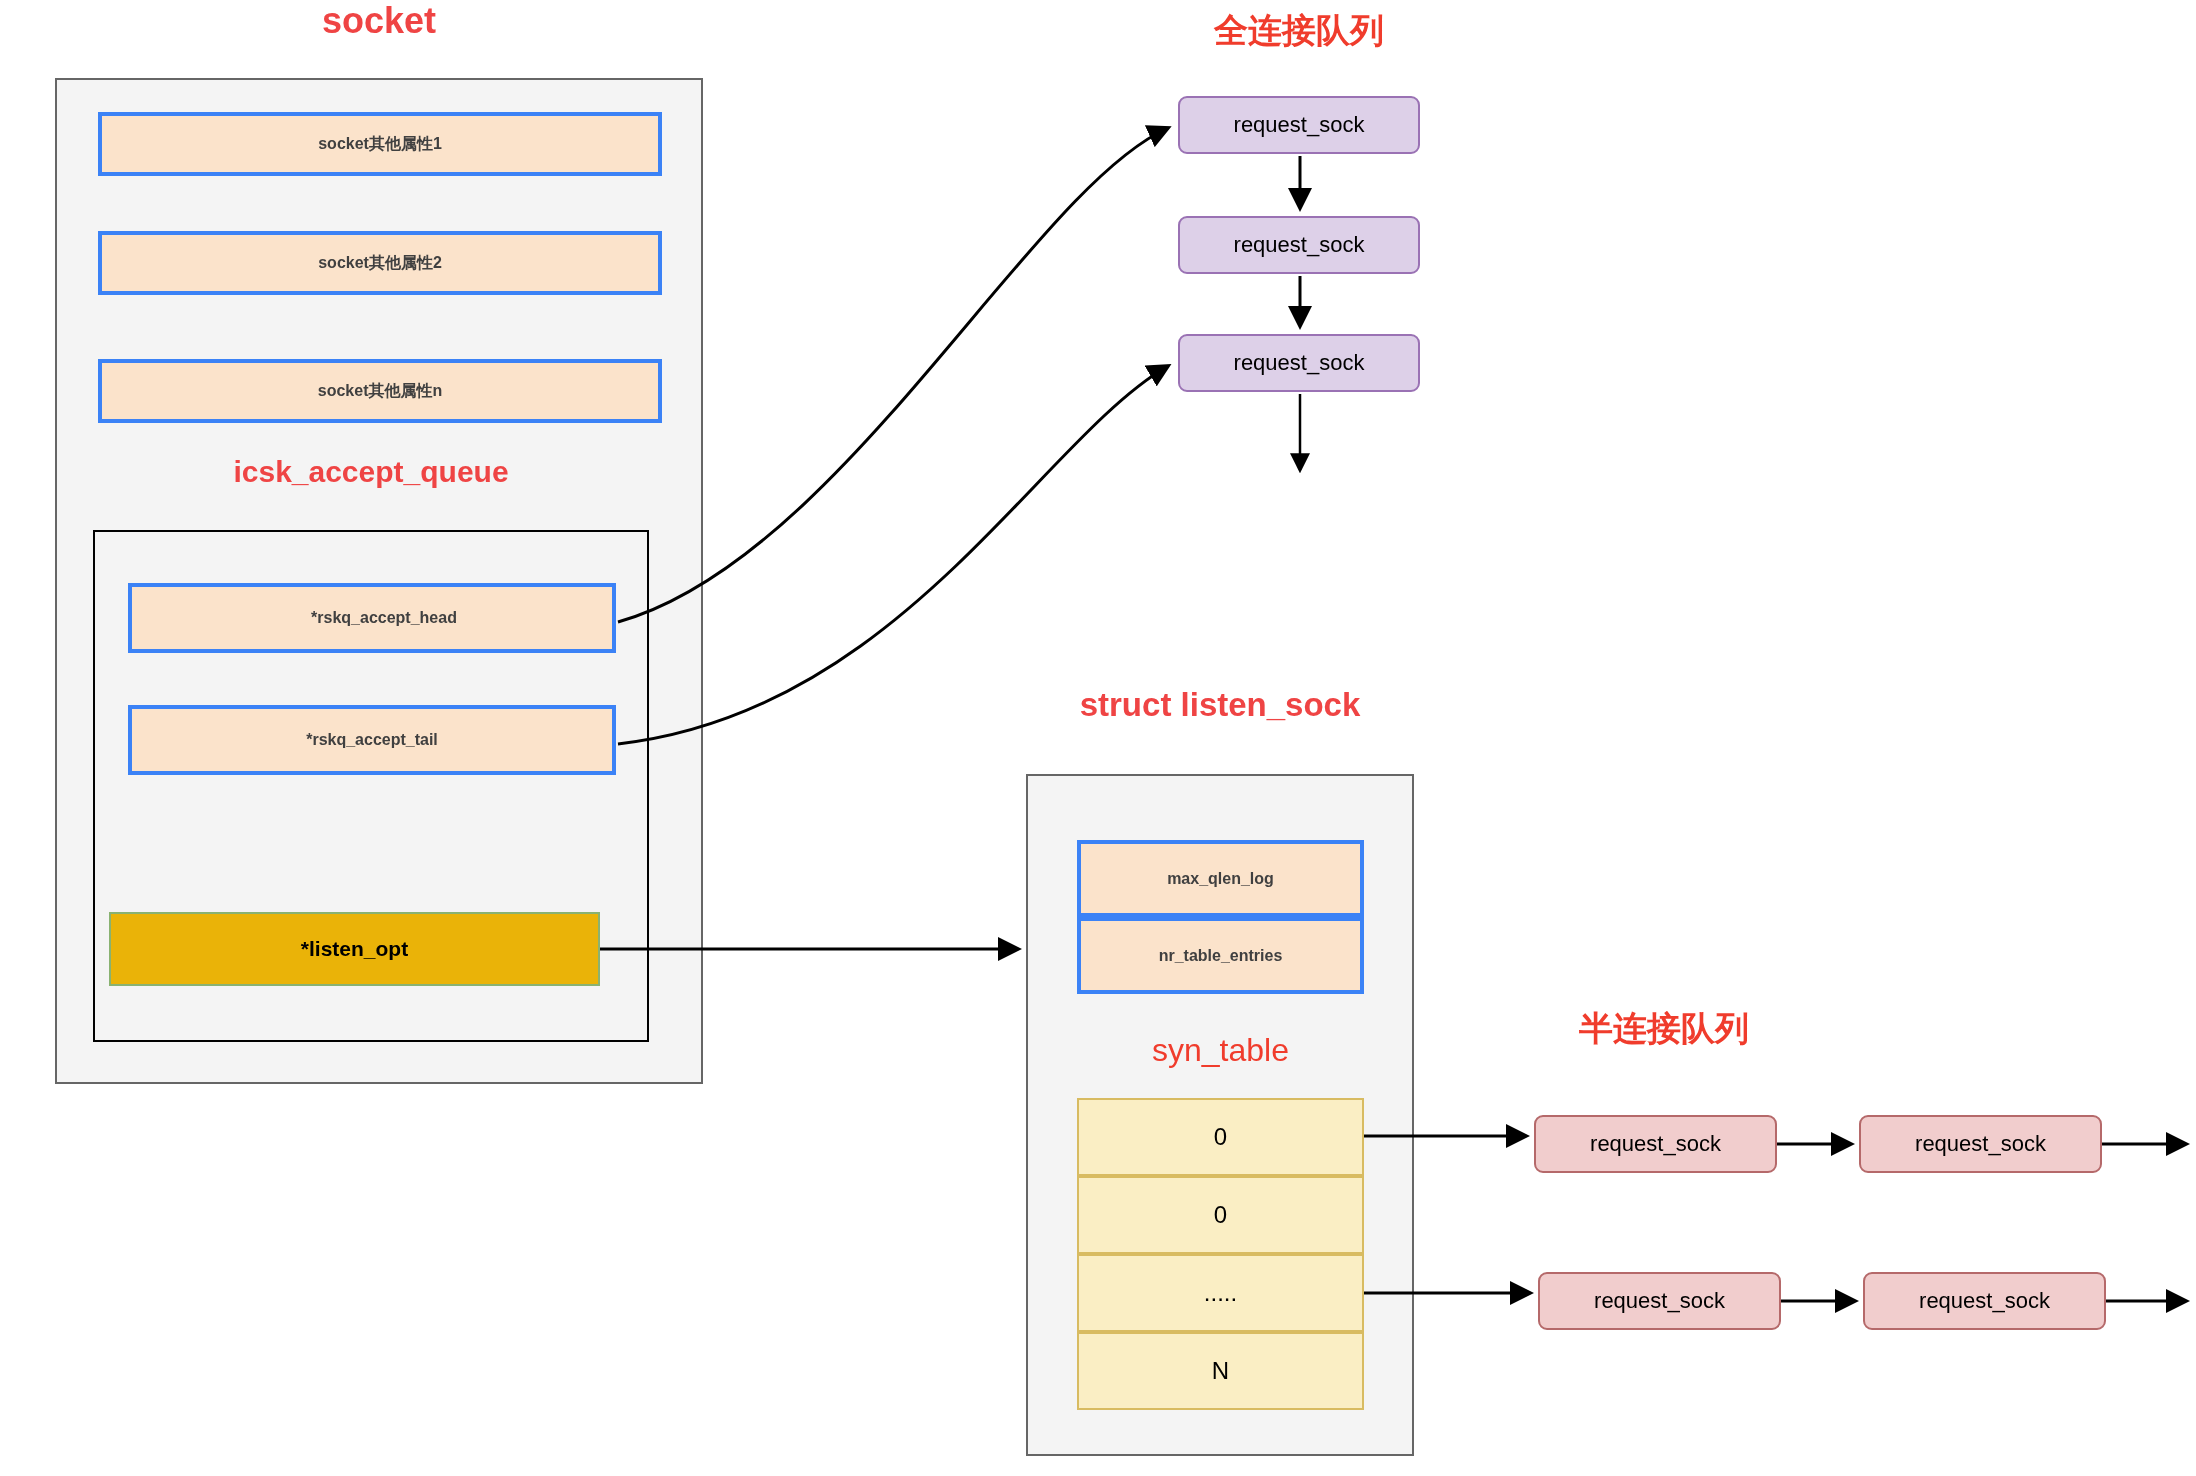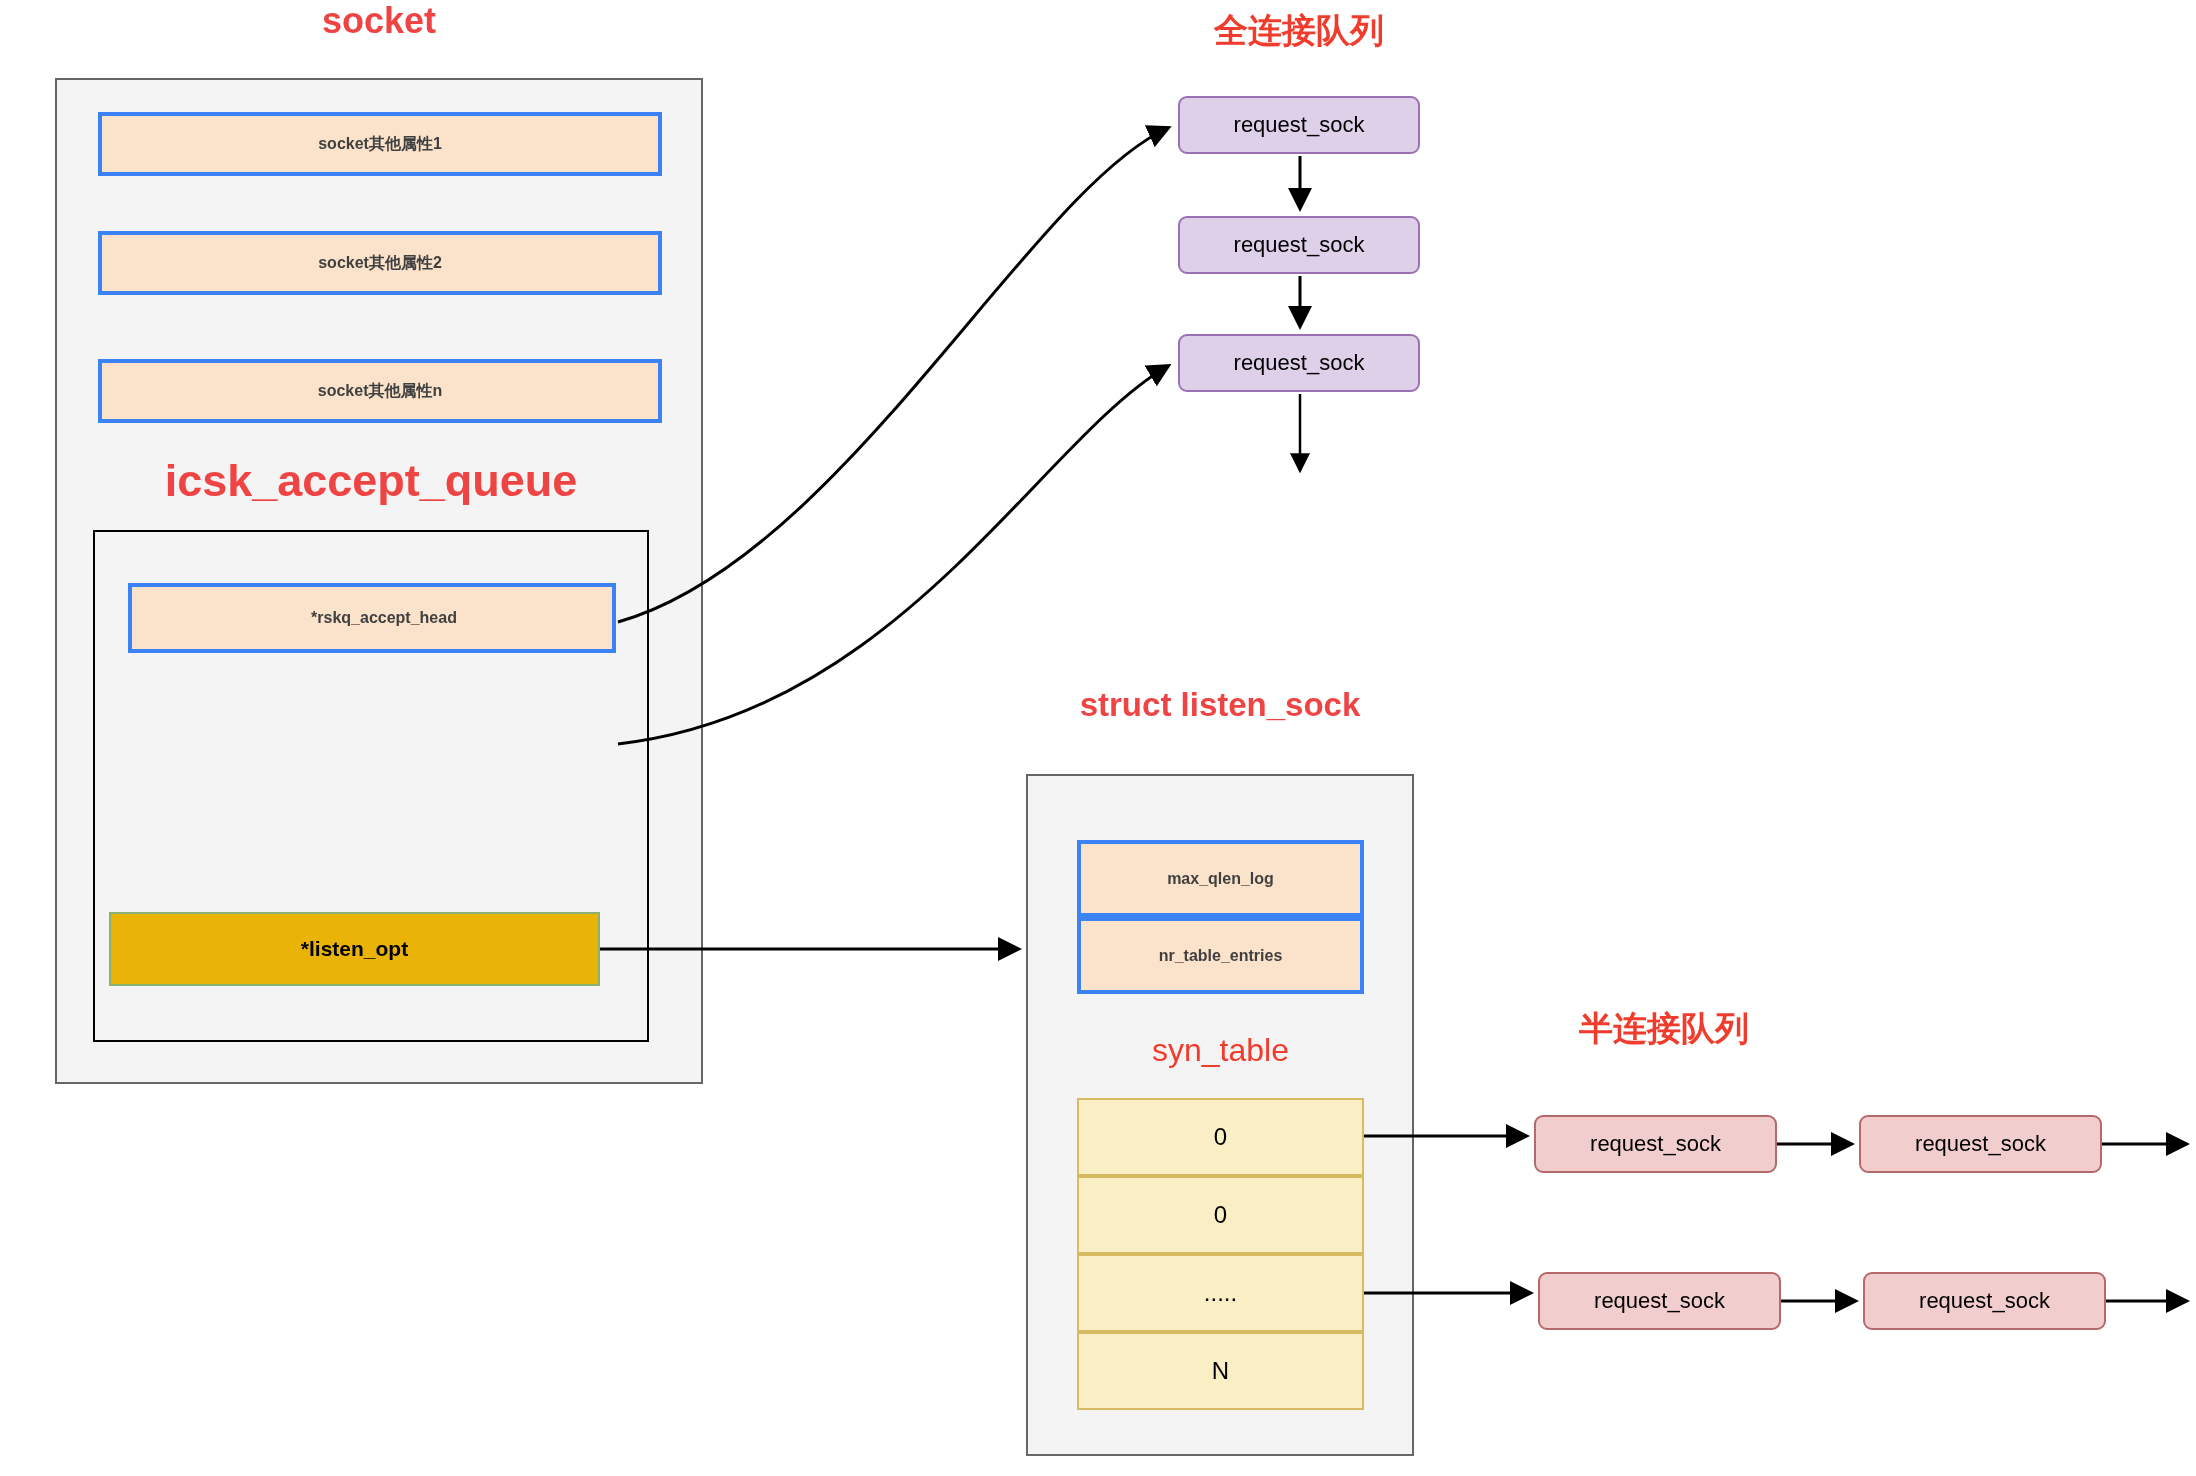--- a/index.html
+++ b/index.html
@@ -110,26 +110,27 @@
   <div class="abs title-black" style="left:55px; top:0px; width:648px; font-size:36px;">socket</div>
 
   <div class="abs panel-gray" style="left:55px; top:78px; width:648px; height:1006px;"></div>
 
   <div class="abs field" style="left:98px; top:112px; width:564px; height:64px;">socket其他属性1</div>
 
   <div class="abs field" style="left:98px; top:231px; width:564px; height:64px;">socket其他属性2</div>
 
   <div class="abs field" style="left:98px; top:336px; width:564px; height:64px;margin-top:23px;">socket其他属性n</div>
 
-  <div class="abs title-black" style="left:93px; top:455px; width:556px; font-size:45px;">icsk_accept_queue</div>
+  <div class="abs title-black" style="left:93px; top:455px; width:556px; font-size:30px;">icsk_accept_queue</div>
 
   <div class="abs panel-plain" style="left:93px; top:530px; width:556px; height:512px;"></div>
 
   <div class="abs field" style="left:128px; top:583px; width:488px; height:70px;padding-left:24px;">*rskq_accept_head</div>
 
+  <div class="abs field" style="left:128px; top:705px; width:488px; height:70px;">*rskq_accept_tail</div>
 
   <div class="abs field-green" style="left:109px; top:912px; width:491px; height:74px;">*listen_opt</div>
 
   <div class="abs title-red" style="left:1178px; top:8px; width:242px; font-size:34px;">全连接队列</div>
 
   <div class="abs rsock-purple" style="left:1178px; top:96px; width:242px; height:58px;">request_sock</div>
 
   <div class="abs rsock-purple" style="left:1178px; top:216px; width:242px; height:58px;">request_sock</div>
 
   <div class="abs rsock-purple" style="left:1178px; top:334px; width:242px; height:58px;">request_sock</div>

